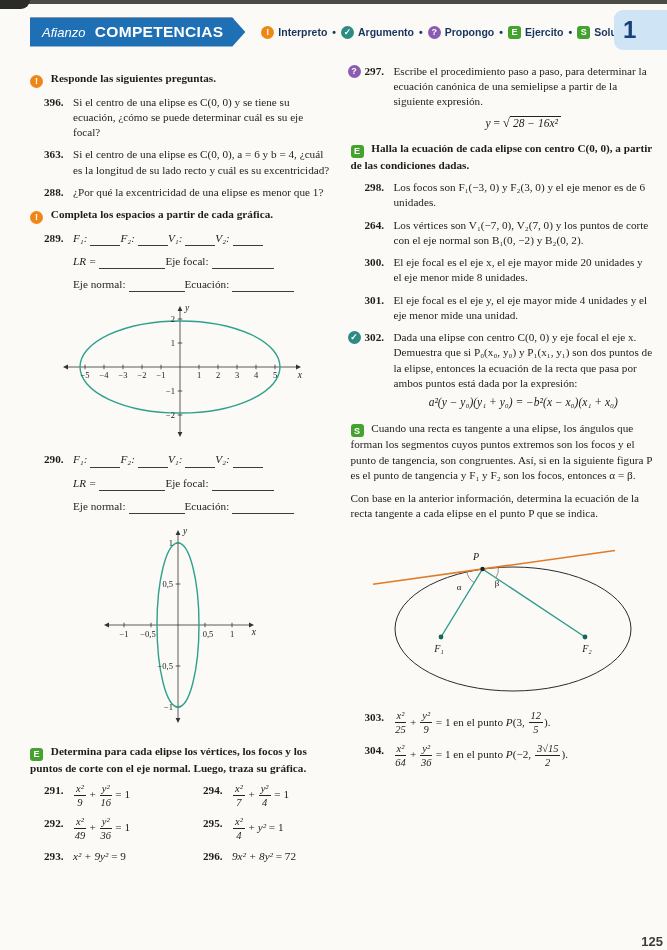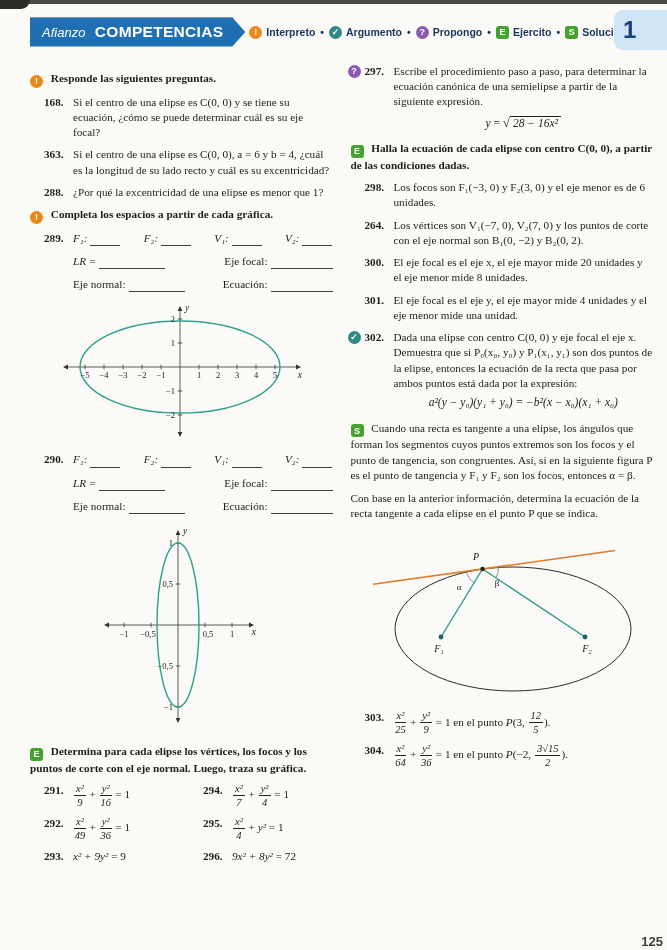--- a/index.html
+++ b/index.html
@@ -3,21 +3,21 @@
 <meta charset="utf-8">
 <style>
   html,body{margin:0;padding:0}
   body{width:667px;height:950px;position:relative;overflow:hidden;background:#fbfaf6;
        font-family:"Liberation Serif",serif;color:#1d1d1d}
   .top-edge{position:absolute;top:0;left:0;right:0;height:4px;background:#4a4a46}
   .scan-corner{position:absolute;top:0;left:0;width:30px;height:9px;background:#2b2b28;border-bottom-right-radius:10px}
   .page{position:absolute;inset:0;padding:12px 14px 0 30px}
 
   
-  .topbar{position:relative;display:flex;align-items:center;gap:4px;margin-bottom:12px;height:40px}
+  .topbar{position:relative;display:flex;align-items:center;gap:16px;margin-bottom:12px;height:40px}
   .banner{background:#1e6fb4;color:#fff;padding:5px 22px 6px 12px;white-space:nowrap;
           font-family:"Liberation Sans",sans-serif;
           clip-path:polygon(0 0,calc(100% - 13px) 0,100% 50%,calc(100% - 13px) 100%,0 100%);
           box-shadow:-3px -3px 0 #18335f}
   .banner-light{font-style:italic;font-size:13px;margin-right:5px}
   .banner-bold{font-weight:bold;font-size:15.5px;letter-spacing:.3px}
   .legend{display:flex;align-items:center;gap:4px;flex:1;white-space:nowrap;overflow:hidden;
           font-family:"Liberation Sans",sans-serif;font-weight:bold;font-size:10.5px;color:#17355e}
   .leg-sep{margin:0 1px}
   .ic{display:inline-flex;align-items:center;justify-content:center;width:13px;height:13px;flex:none;
@@ -38,21 +38,21 @@
   .col{width:50%;font-size:11.2px;line-height:1.36}
   .heading{font-weight:bold;margin:7px 0 7px}
   .heading .ic,.para .ic{vertical-align:-2px;margin-right:5px;display:inline-flex}
   .para{margin:6px 0 8px}
 
   .ex{position:relative;padding-left:29px;margin:0 0 7px 14px}
   .ex>.num{position:absolute;left:0;top:0;font-weight:bold}
   .ex-icon{position:absolute;left:-17px;top:1px}
 
   
-  .fill-row{display:flex;justify-content:space-between;align-items:flex-end;margin:2px 0 8px}
+  .fill-row{display:flex;justify-content:flex-start;align-items:flex-end;margin:2px 0 8px}
   .pair{display:inline-flex;align-items:flex-end;gap:3px}
   .bl{display:inline-block;border-bottom:1px solid #3d3d3d;height:11px}
   .w30{width:30px}.w56{width:56px}.w62{width:62px}.w66{width:66px}
   .mlab{font-style:italic}
 
   
   .it{font-style:italic}
   .math{white-space:normal}
   .frac{display:inline-block;vertical-align:middle;text-align:center;line-height:1.05;font-size:10.5px;
         font-style:italic;margin:0 1px}
@@ -111,21 +111,21 @@
   <main class="cols">
 
     <section class="col">
 
       <div class="heading">
         <span class="ic circle ic-interpreto">!</span>
         <span>Responde las siguientes preguntas.</span>
       </div>
 
       <div class="ex">
-        <span class="num">168.</span>
+        <span class="num">396.</span>
         <span>Si el centro de una elipse es C(0, 0) y se tiene su ecuación, ¿cómo se puede determinar cuál es su eje focal?</span>
       </div>
 
       <div class="ex">
         <span class="num">363.</span>
         <span>Si el centro de una elipse es C(0, 0), a = 6 y b = 4, ¿cuál es la longitud de su lado recto y cuál es su excentricidad?</span>
       </div>
 
       <div class="ex">
         <span class="num">288.</span>

